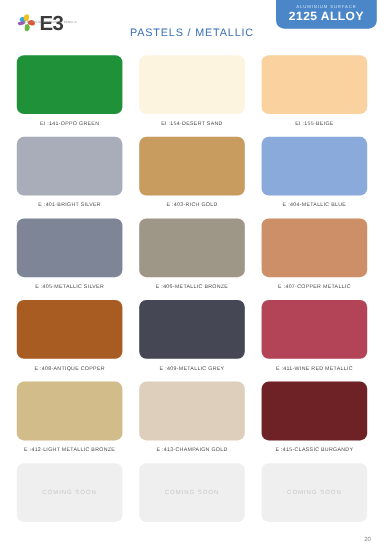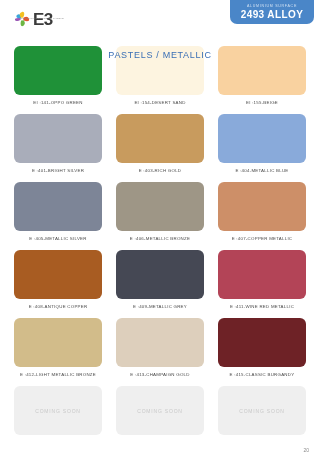--- a/index.html
+++ b/index.html
@@ -49,21 +49,20 @@
 
   .page-title {
     position:absolute;
     left:0; right:0;
     top:22px;
     text-align:center;
     font-size:9px;
     letter-spacing:0.7px;
     color:#3a6fb5;
     font-weight:500;
-    margin-top:28px;
   }
 
   .alloy-badge {
     position:absolute;
     right:6px;
     top:-8px;
     width:84px;
     height:32px;
     background:#4a86c8;
     border-radius:0 0 7px 7px;
@@ -151,21 +150,21 @@
       </svg>
     </span>
     <span class="logo-text">E3</span>
   </div>
   <div class="logo-sub">ALUMINIUM COMPOSITE PANELS</div>
 
   <div class="page-title">PASTELS / METALLIC</div>
 
   <div class="alloy-badge">
     <span class="alloy-sup">ALUMINIUM SURFACE</span>
-    <span class="alloy-main">2493 ALLOY</span>
+    <span class="alloy-main">2125 ALLOY</span>
   </div>
 
 </div>
 
 <div class="grid">
     <div class="cell">
       <div class="swatch" style="background: rgb(31, 145, 56);"></div>
       <div class="cap">EI :141-OPPO GREEN</div>
     </div>
     <div class="cell">

